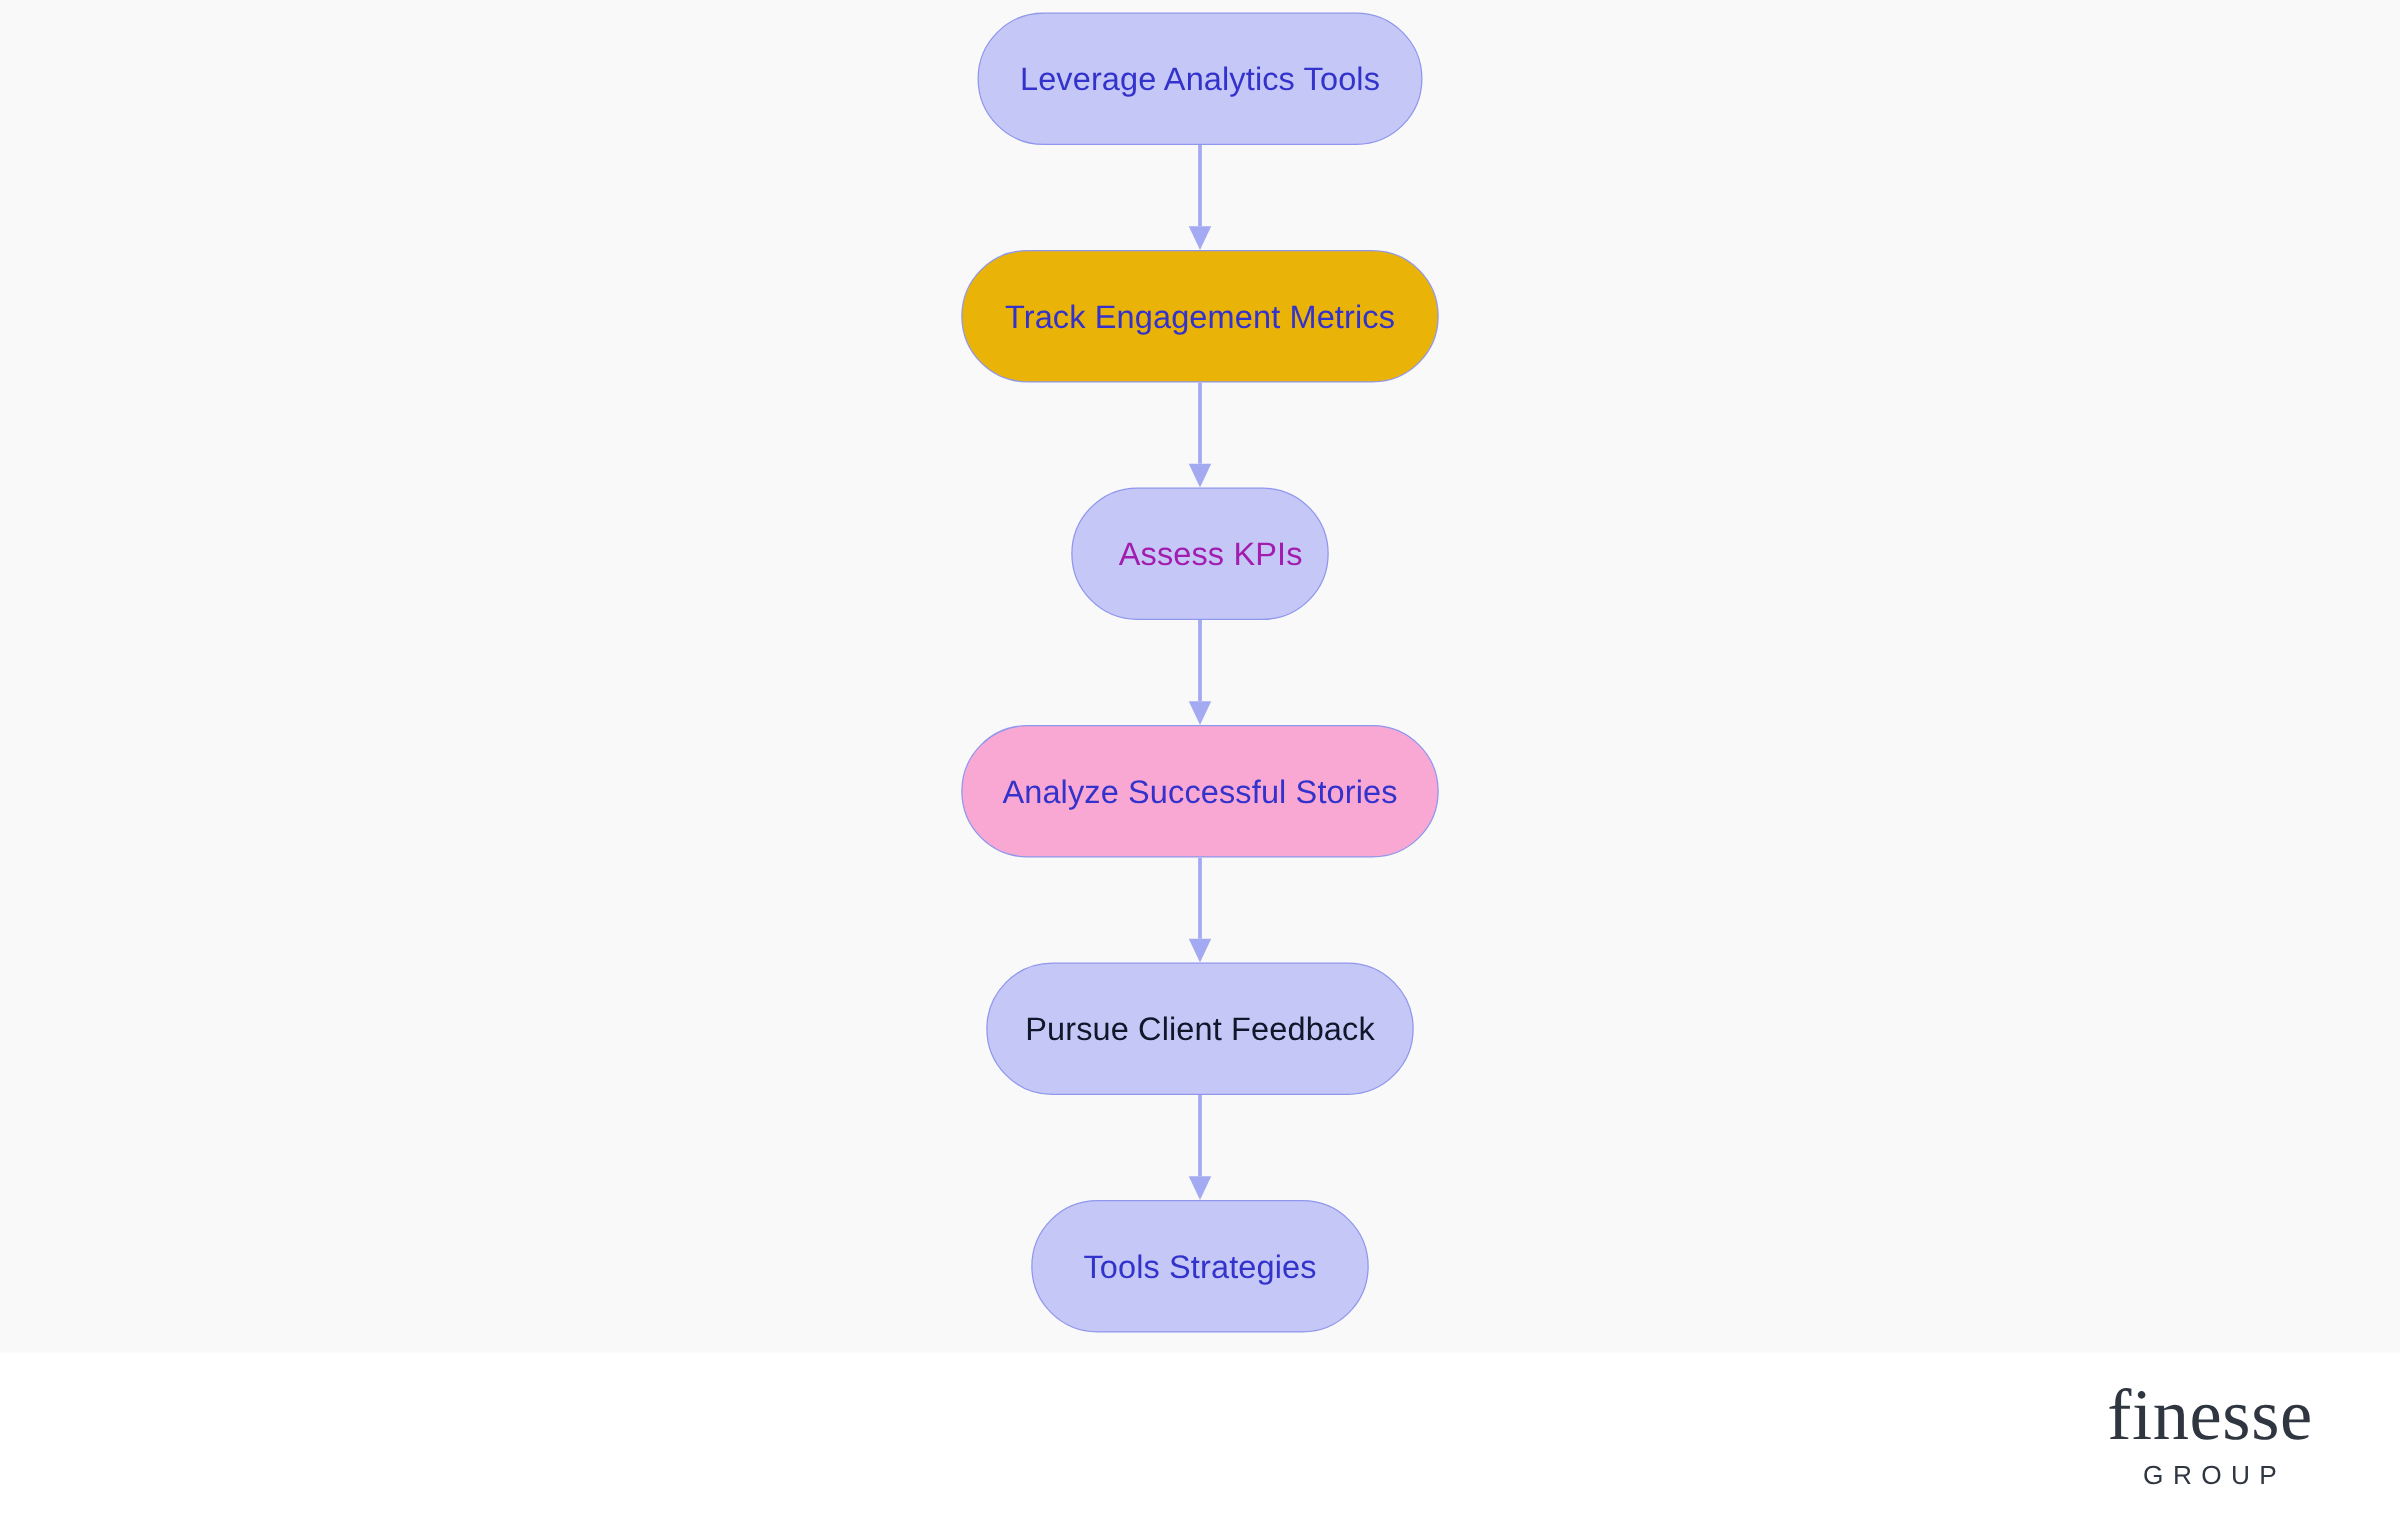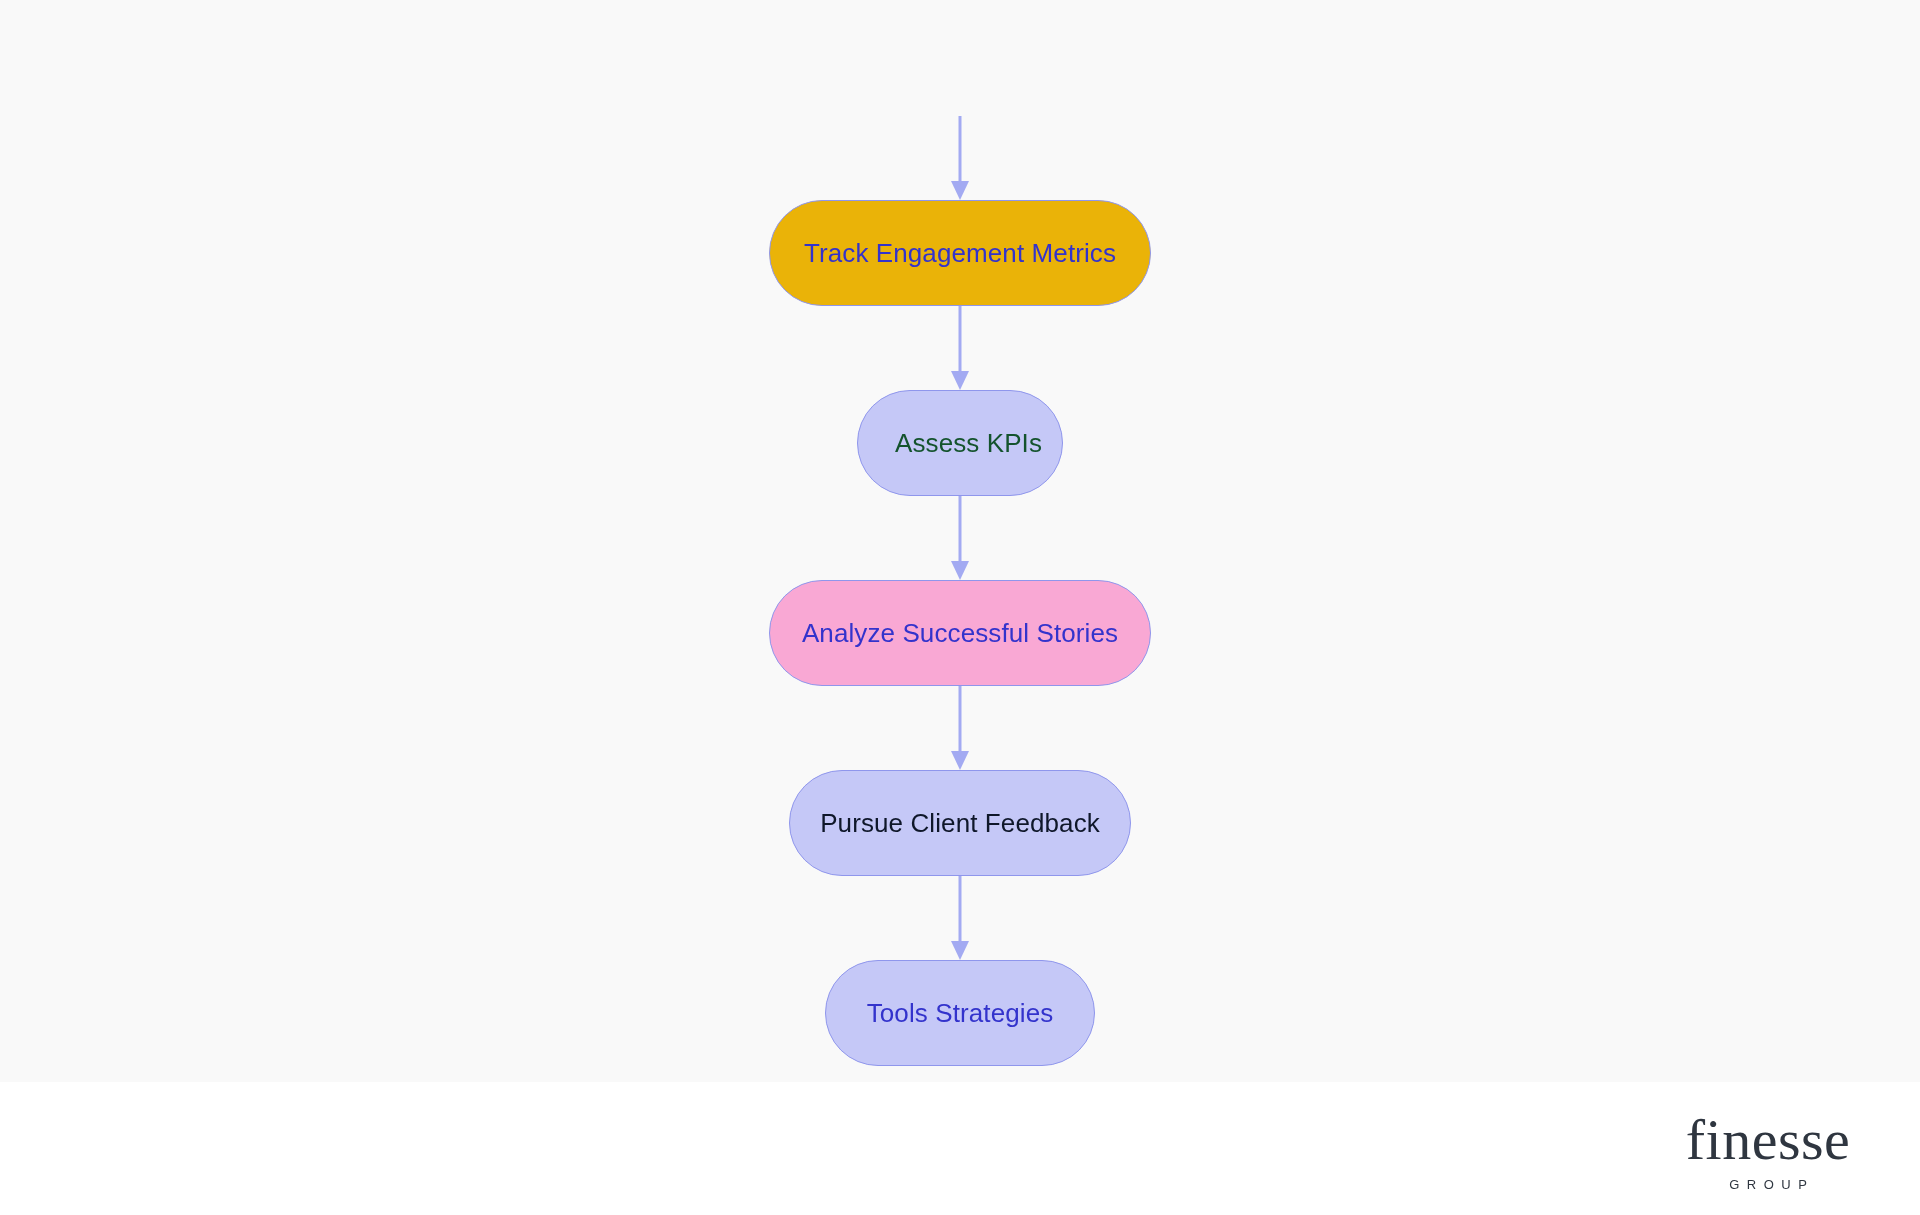--- a/index.html
+++ b/index.html
@@ -91,21 +91,21 @@
     color: #2f3640;
     line-height: 1;
     letter-spacing: 0.5px;
     margin-top: 16px;
   }
 
   #brand-subtext {
     display: block;
     margin-top: 9px;
     font-family: "Liberation Sans", sans-serif;
-    font-size: 13px;
+    font-size: 21px;
     font-weight: 400;
     color: #2f3640;
     letter-spacing: 7.5px;
     text-indent: 7.5px;
     line-height: 1;
   }
 </style>
 </head>
 <body>
 
@@ -126,25 +126,28 @@
           <polygon points="4,65 22,65 13,84" fill="#a3aaf2"></polygon>
         </svg>
         <svg class="connector" width="26" height="84" viewBox="0 0 26 84" style="top: 686px;">
           <line x1="13" y1="0" x2="13" y2="65" stroke="#a3aaf2" stroke-width="3"></line>
           <polygon points="4,65 22,65 13,84" fill="#a3aaf2"></polygon>
         </svg>
         <svg class="connector" width="26" height="84" viewBox="0 0 26 84" style="top: 876px;">
           <line x1="13" y1="0" x2="13" y2="65" stroke="#a3aaf2" stroke-width="3"></line>
           <polygon points="4,65 22,65 13,84" fill="#a3aaf2"></polygon>
         </svg>
+        <div class="node" style="top: 10px; width: 356px; background: rgb(197, 200, 247); border-color: rgb(143, 150, 236);">
+          <span class="node-label" style="color: rgb(51, 51, 204);">Leverage Analytics Tools</span>
+        </div>
         <div class="node" style="top: 200px; width: 382px; background: #eab308; border-color: rgb(143, 150, 236);">
           <span class="node-label" style="color: rgb(51, 51, 204);">Track Engagement Metrics</span>
         </div>
         <div class="node" style="top: 390px; width: 206px; background: rgb(197, 200, 247); border-color: rgb(143, 150, 236);">
-          <span class="node-label" style="color: #14532d; margin-left: 17px;">Assess KPIs</span>
+          <span class="node-label" style="color: #a21caf; margin-left: 17px;">Assess KPIs</span>
         </div>
         <div class="node" style="top: 580px; width: 382px; background: #f9a8d4; border-color: rgb(143, 150, 236);">
           <span class="node-label" style="color: rgb(51, 51, 204);">Analyze Successful Stories</span>
         </div>
         <div class="node" style="top: 770px; width: 342px; background: rgb(197, 200, 247); border-color: rgb(143, 150, 236);">
           <span class="node-label" style="color: #0f172a;">Pursue Client Feedback</span>
         </div>
         <div class="node" style="top: 960px; width: 270px; background: rgb(197, 200, 247); border-color: rgb(143, 150, 236);">
           <span class="node-label" style="color: rgb(51, 51, 204);">Tools Strategies</span>
         </div>

